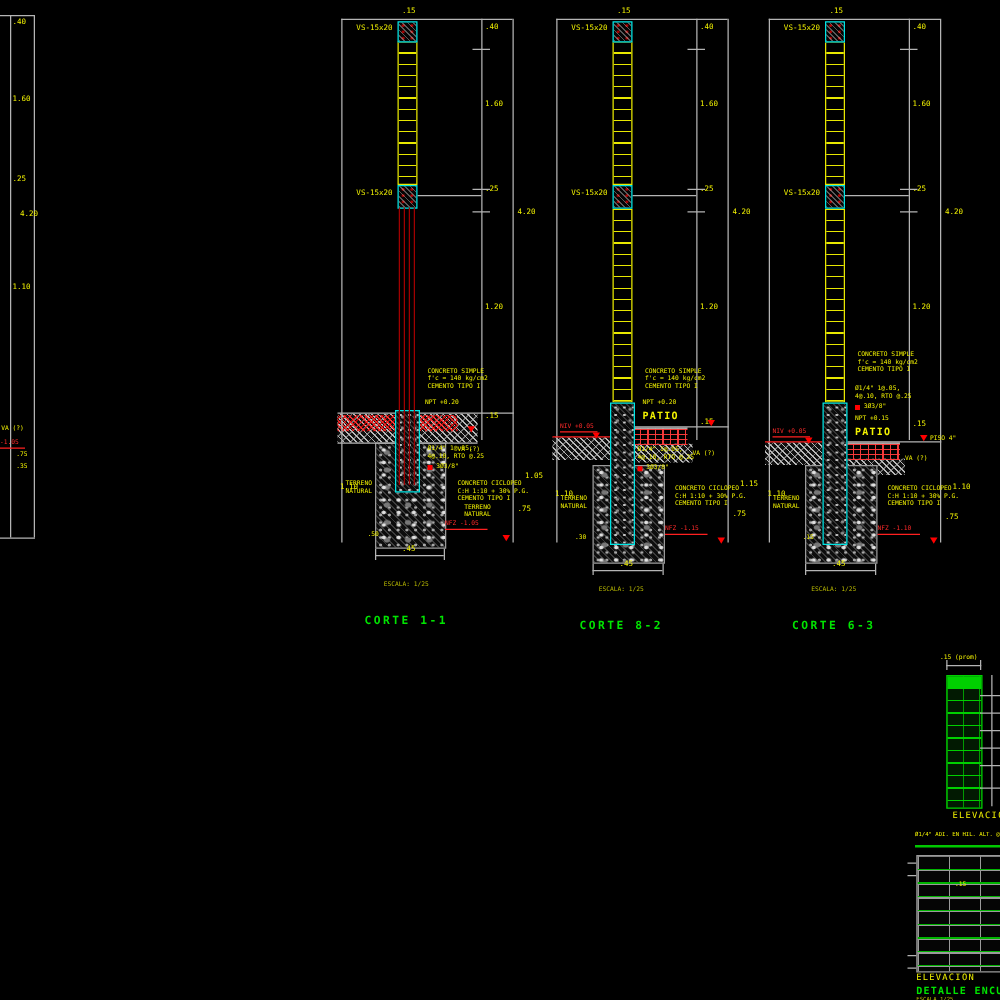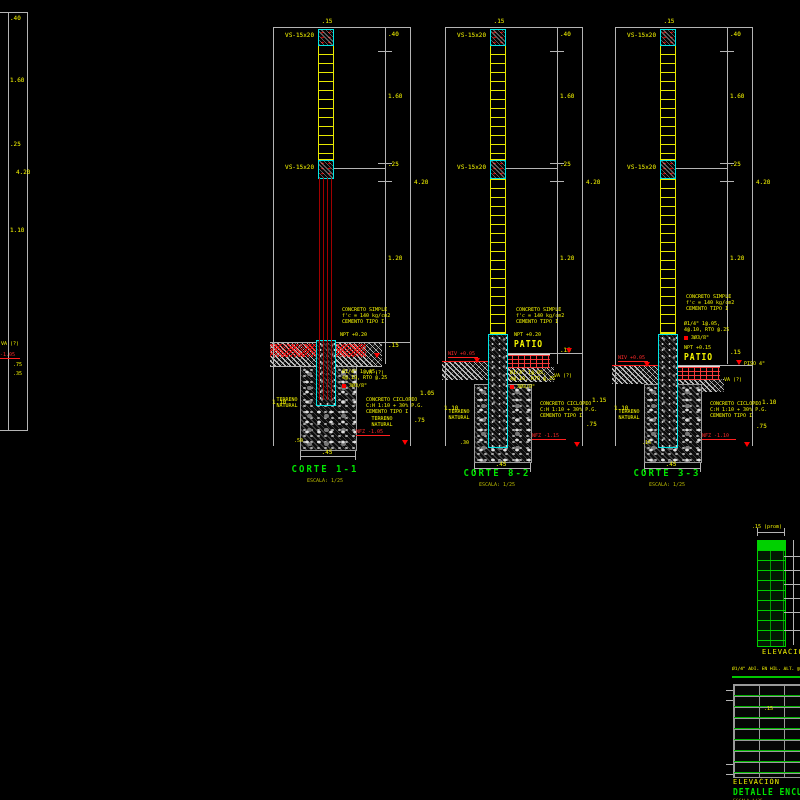--- a/index.html
+++ b/index.html
@@ -14,21 +14,21 @@
   
   .t{position:absolute;font-size:6px;line-height:1.2;color:#f2f200;white-space:pre-line;z-index:6;}
   .t5{font-size:5px;}
   .t45{font-size:4.5px;}
   .nw{white-space:nowrap;}
   .ctr{text-align:center;}
   .rt{text-align:right;}
   .rd{color:#ff2a2a;}
   .gn{color:#00e400;}
   .ol{color:#b9b900;}
-  .title{font-size:9px;font-weight:bold;letter-spacing:2px;color:#00e400;}
+  .title{font-size:9px;font-weight:bold;letter-spacing:2px;color:#00e400;margin-top:40px;}
   .patio{font-size:8px;font-weight:bold;letter-spacing:1px;}
   
   .ladder{position:absolute;width:14px;border:1px solid #e8e800;z-index:4;
     background:repeating-linear-gradient(180deg,#000 0 8px,#e8e800 8px 9px);}
   .vsbox{position:absolute;width:14px;border:1px solid #00e5e5;z-index:5;background-color:#050505;
     background-image:repeating-linear-gradient(45deg,rgba(190,190,190,.45) 0 1px,transparent 1px 3px),
       radial-gradient(#b00 1px,transparent 1.6px);background-size:auto,7px 5px;}
   .cyanCol{position:absolute;width:18px;border:1px solid #00e5e5;z-index:4;background-color:#0b0b0b;
     background-image:radial-gradient(#cfcfcf .8px,transparent 1.3px),
       radial-gradient(#8a8a8a 1px,transparent 1.7px),
@@ -46,21 +46,21 @@
   .rhatch{position:absolute;z-index:2;
     background-image:repeating-linear-gradient(45deg,rgba(255,45,45,.85) 0 1px,transparent 1px 3px),
       repeating-linear-gradient(315deg,rgba(200,0,0,.85) 0 1px,transparent 1px 3px);}
   .rbrick{position:absolute;z-index:2;border-top:1px solid #ddd;
     background-image:repeating-linear-gradient(90deg,rgba(255,60,60,.95) 0 1px,transparent 1px 6px),
       repeating-linear-gradient(180deg,rgba(255,60,60,.95) 0 1px,transparent 1px 4px);}
   .rb{position:absolute;width:1px;background:#a00000;z-index:5;}
   .redsq{position:absolute;width:4px;height:4px;background:#f00;z-index:6;}
   .arr{position:absolute;width:0;height:0;border-left:3px solid transparent;
     border-right:3px solid transparent;border-top:5px solid #f00;z-index:6;}
-  .corte{position:absolute;top:16px;width:170px;height:480px;}
+  .corte{position:absolute;top:4px;width:170px;height:480px;}
   
   .walla{position:absolute;border:1px solid #00d000;background-color:#021a02;z-index:2;
     background-image:repeating-linear-gradient(180deg,transparent 0 9px,#00d000 9px 10px),
       repeating-linear-gradient(90deg,transparent 0 12px,rgba(0,208,0,.7) 12px 13px);}
   .wallaTop{position:absolute;left:0;top:0;right:0;height:9px;background:#00d000;}
   .wallb{position:absolute;z-index:2;background-color:#050505;border:1px solid #9a9a9a;
     background-image:repeating-linear-gradient(180deg,transparent 0 10px,#00b400 10px 11px),
       repeating-linear-gradient(180deg,#9a9a9a 0 1px,transparent 1px 11px),
       repeating-linear-gradient(90deg,#9a9a9a 0 1px,transparent 1px 25px);}
 </style>
@@ -292,21 +292,21 @@
 
   <div class="t" style="left:2px;top:388px;">1.10</div>
   <div class="t t5" style="left:30px;top:423px;">.15</div>
 
   <div class="vl" style="left:32px;top:447px;height:9px;"></div>
   <div class="vl" style="left:88px;top:447px;height:9px;"></div>
   <div class="hl" style="left:32px;top:452px;width:56px;"></div>
   <div class="t ctr" style="left:46px;top:444px;width:26px;">.45</div>
   <div class="arr" style="left:132px;top:426px;"></div>
 
-  <div class="t title ctr nw" style="left:0;top:452px;width:110px;">CORTE 3-3</div>
+  <div class="t title ctr nw" style="left:0;top:452px;width:110px;">CORTE 6-3</div>
   <div class="t t5 ol ctr nw" style="left:0;top:465px;width:110px;">ESCALA: 1/25</div>
 </div>
 
 <div class="abs" style="left:738px;top:520px;width:62px;height:145px;">
   <div class="t t5 nw" style="left:14px;top:3px;">.15 (prom)</div>
   <div class="hl" style="left:19px;top:12px;width:28px;"></div>
   <div class="vl" style="left:19px;top:8px;height:8px;"></div>
   <div class="vl" style="left:46px;top:8px;height:8px;"></div>
   <div class="walla" style="left:19px;top:20px;width:27px;height:105px;">
     <div class="wallaTop"></div>

